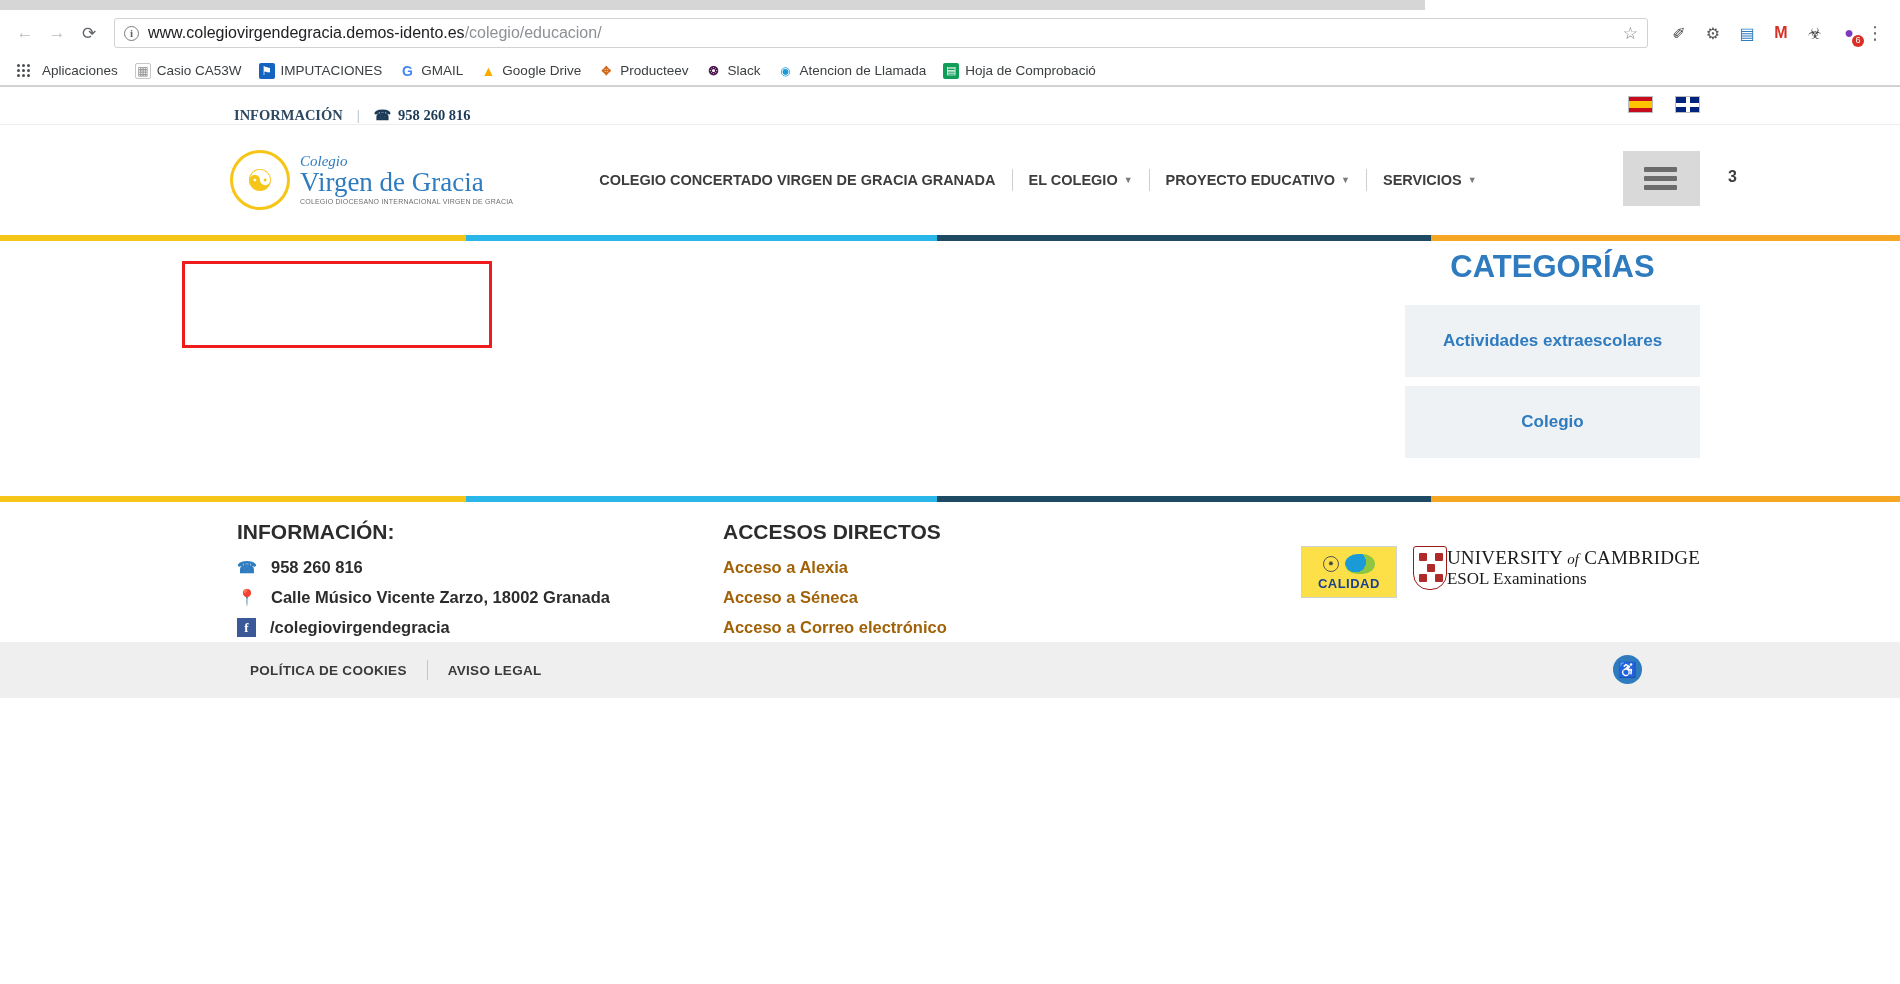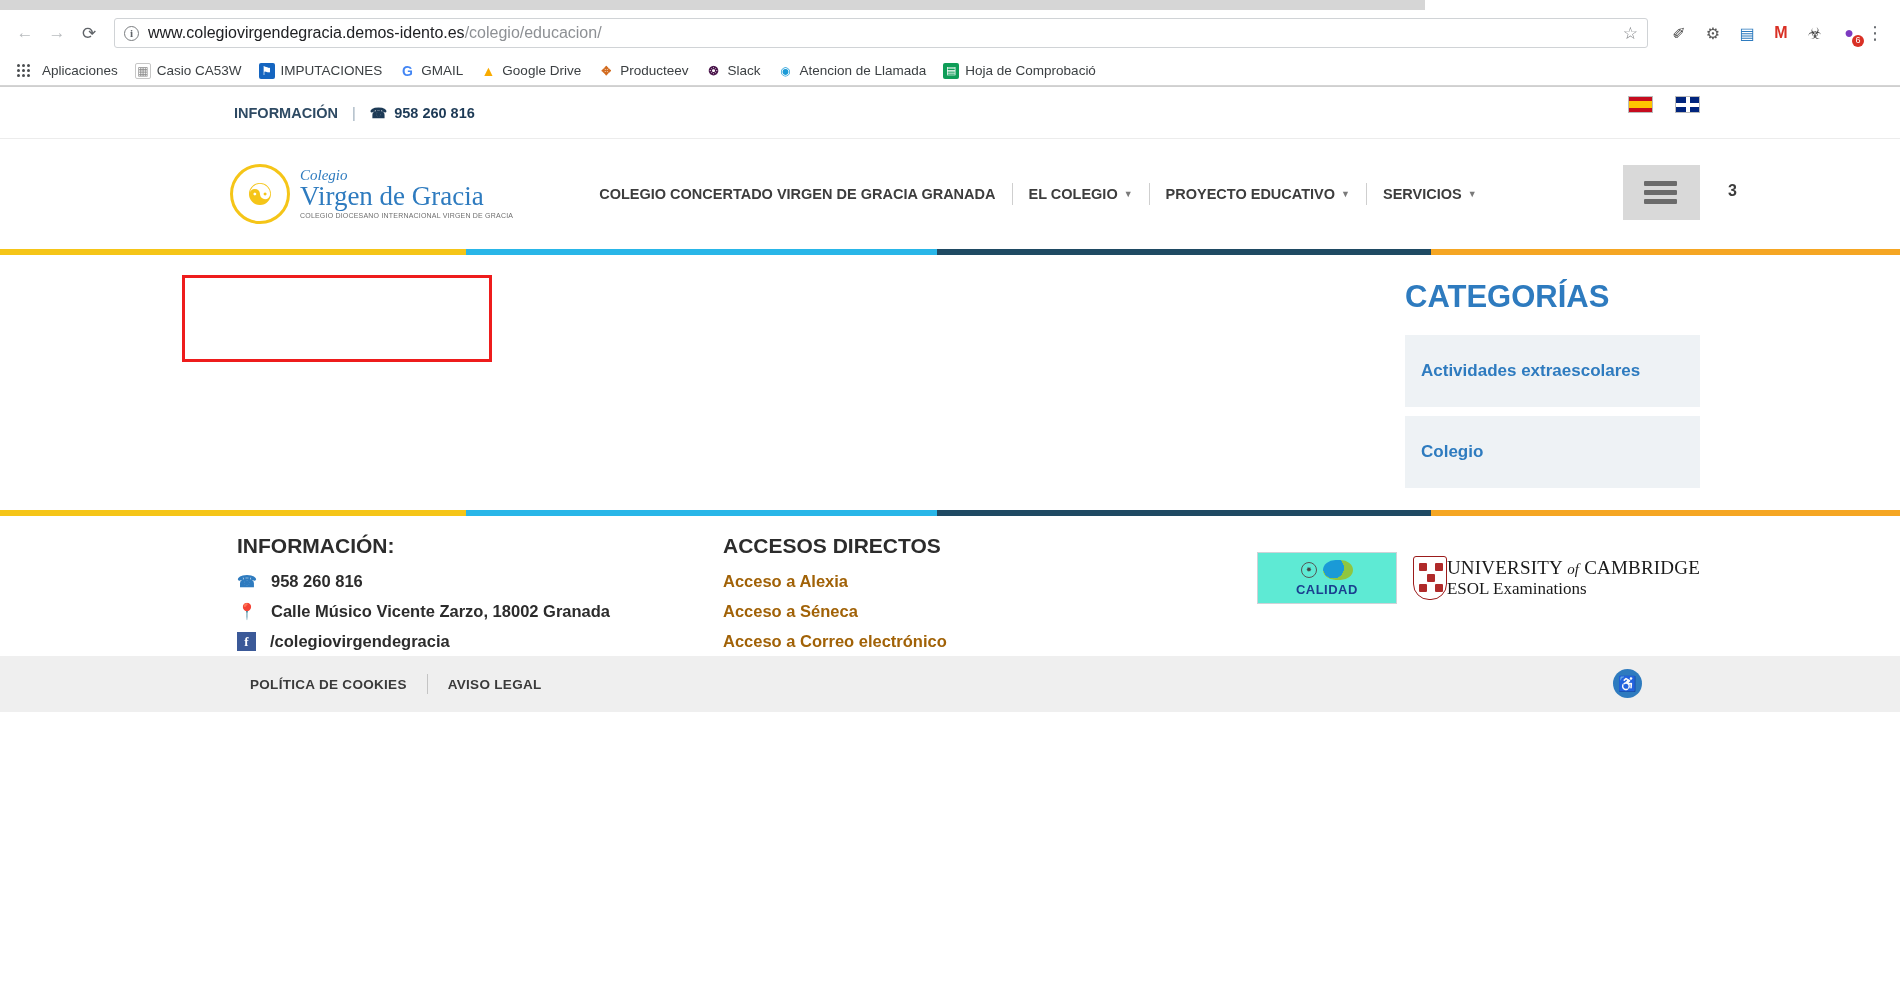--- a/index.html
+++ b/index.html
@@ -110,30 +110,31 @@
     grid-template-rows: repeat(3, 3px);
     gap: 2px;
     margin: 0 6px 0 2px;
   }
   .apps-grid i { background: #4a4d50; width: 3px; height: 3px; border-radius: 50%; display: block; }
 
   
   .site { width: 100%; }
 
   .topbar {
-    height: 52px;
+    height: 38px;
     background: #ffffff;
     display: flex;
-    align-items: center;
+    align-items: flex-end;
     padding-left: 234px;
     font-size: 14.5px;
     color: #2e4a63;
     font-weight: 600;
     position: relative;
     border-bottom: 1px solid #ececec;
+    font-family: Liberation Serif, serif;
   }
   .topbar .sep { color: #9fb0bd; margin: 0 14px; font-weight: 400; }
   .phone-top { display: flex; align-items: center; gap: 7px; color: #1d3a56; }
   .phone-ic { color: #1d3a56; font-size: 14px; }
   .flags { position: absolute; right: 200px; display: flex; gap: 22px; align-items: center; top: 9px; }
   .flag { width: 25px; height: 17px; border: 1px solid #bbb; display: block; }
   .flag-es { background: linear-gradient(to bottom, #c60b1e 0 25%, #ffc400 25% 75%, #c60b1e 75% 100%); }
   .flag-uk { background: #00247d; position: relative; overflow: hidden; }
   .flag-uk:before, .flag-uk:after {
     content: ""; position: absolute; background: #fff;
@@ -213,22 +214,23 @@
   .redbox {
     position: absolute;
     left: 182px; top: 20px;
     width: 310px; height: 87px;
     border: 3px solid #ee1c1c;
     pointer-events: none;
   }
   .cat-panel {
     position: absolute;
     right: 200px;
-    top: 24px;
+    top: 8px;
     width: 295px;
+    text-align: center;
   }
   .cat-title {
     font-size: 31px;
     color: #2e7bbf;
     font-weight: 700;
     margin-bottom: 20px;
   }
   .cat-item {
     background: #eef2f5;
     color: #2e7bbf;
@@ -256,24 +258,25 @@
   .f-h {
     font-size: 21px; font-weight: 700; color: #2c2c2c; margin-bottom: 14px;
   }
   .f-row { display: flex; align-items: center; gap: 14px; margin-bottom: 11px; font-size: 16.5px; font-weight: 700; color: #2c2c2c; }
   .f-ic { width: 20px; text-align: center; color: #2e7bbf; font-size: 16px; }
   .f-ic.fb { background: #3b5998; color: #fff; width: 19px; height: 19px; font-size: 13px; display: inline-flex; align-items: center; justify-content: center; font-family: "Liberation Serif", serif; font-weight: 700; }
   .f-link { font-size: 16.5px; font-weight: 700; color: #a16207; margin-bottom: 11px; }
 
   .logos { position: absolute; right: 200px; top: 36px; display: flex; align-items: center; gap: 16px; }
   .logo-cal {
-    width: 140px; height: 52px;
+    width: 96px; height: 52px;
     border: 1px solid #cdd3d8;
     display: flex; flex-direction: column; align-items: center; justify-content: center;
-    background: #5eead4;
+    background: #fde047;
+    margin-top: 8px;
   }
   .logo-cal .cal-top { display: flex; align-items: center; gap: 6px; }
   .logo-cal .seal { width: 16px; height: 16px; border-radius: 50%; border: 1.5px solid #555; font-size: 7px; display: flex; align-items: center; justify-content: center; color: #444; }
   .logo-cal .swoosh { width: 30px; height: 20px; border-radius: 50%/60%; background: radial-gradient(circle at 35% 40%, #1a9ad7 0 45%, #8fc640 46% 100%); }
   .logo-cal .cal-word { font-size: 13px; color: #1a3f8f; font-weight: 700; letter-spacing: .5px; margin-top: 2px; }
   .cam { display: flex; align-items: center; gap: 0; }
   .cam-shield {
     width: 34px; height: 44px;
     background: #fff;
     border: 1px solid #9b1b1b;

